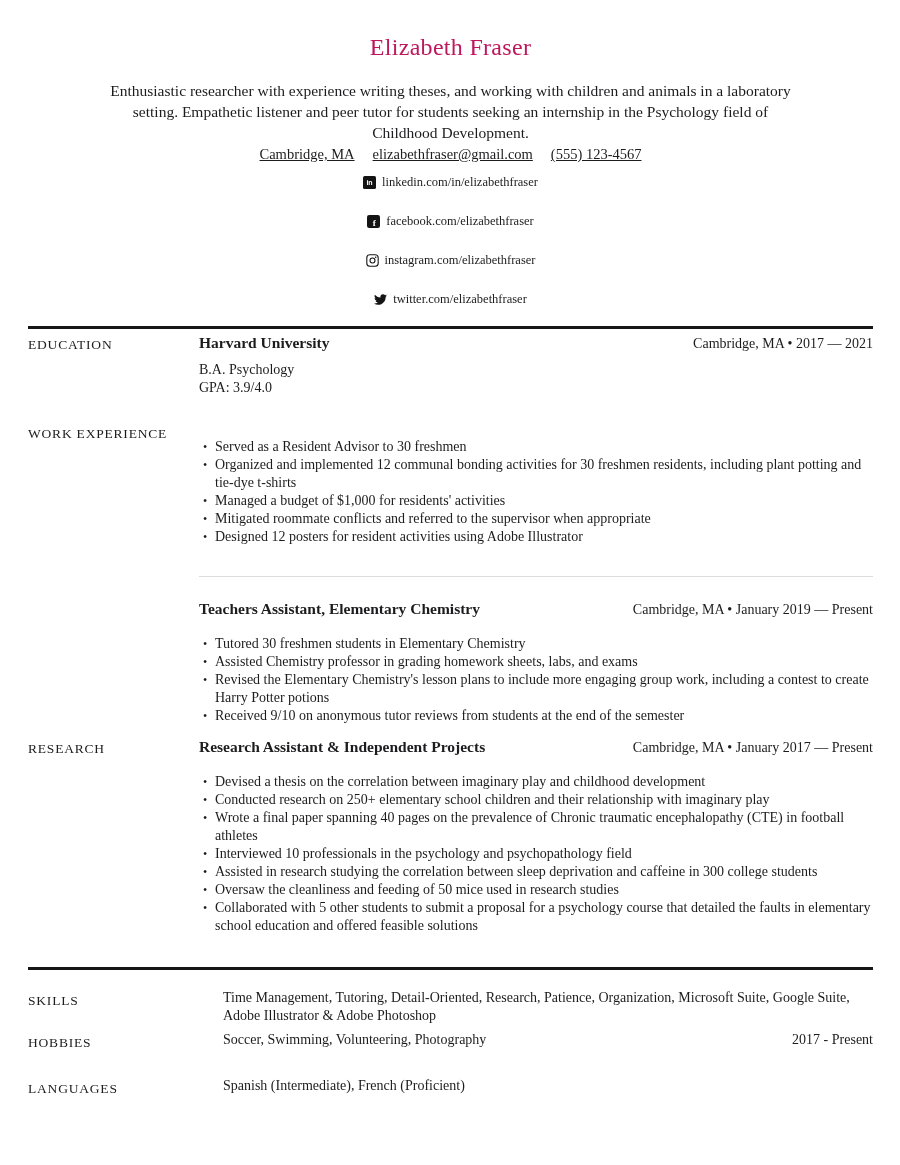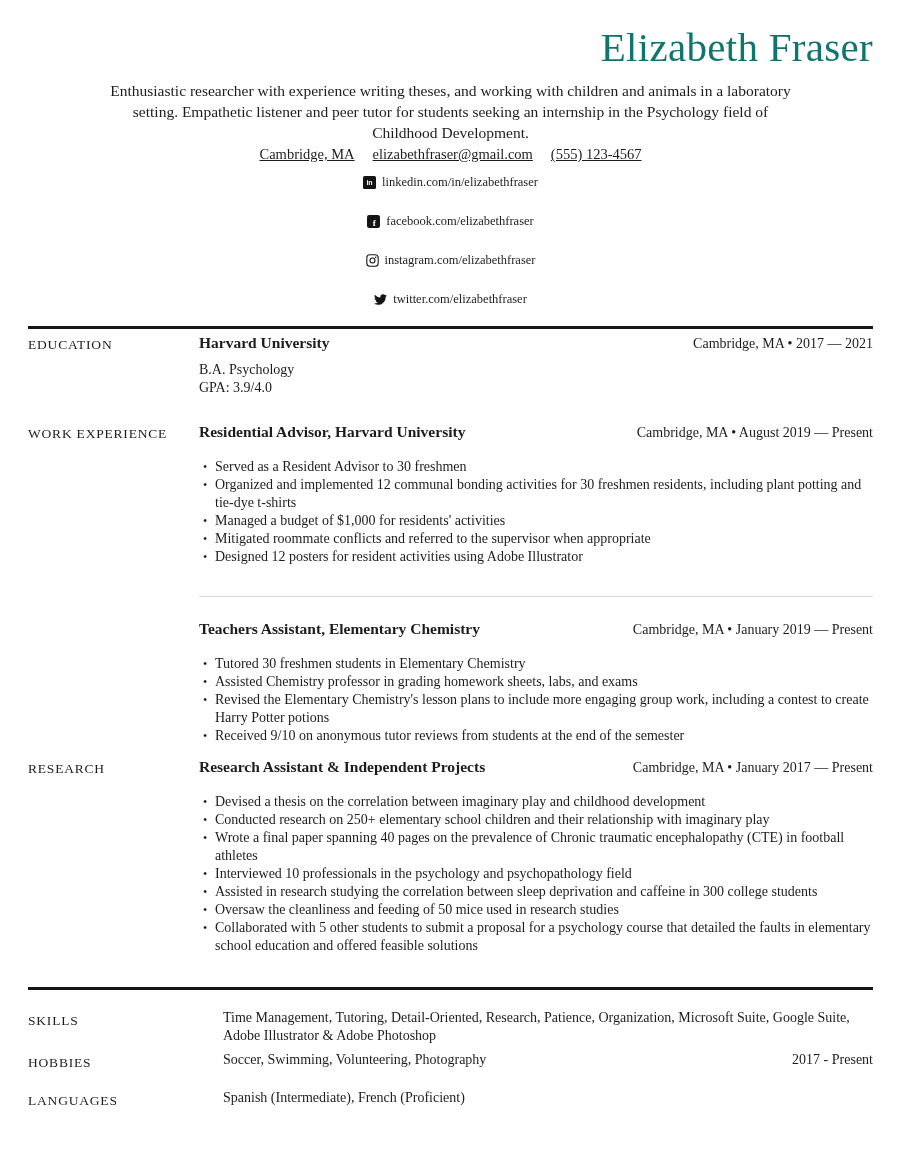--- a/index.html
+++ b/index.html
@@ -7,23 +7,23 @@
     width: 900px; height: 1165px;
     background: #ffffff;
     color: #1c1c1e;
     font-family: "Liberation Serif", serif;
     overflow: hidden;
   }
   .page { box-sizing: border-box; width: 900px; padding: 27px 27px 0 28px; }
 
   
   .name {
-    margin: 0; text-align: right;
-    font-size: 41px; font-weight: 400; line-height: 40px;
-    letter-spacing: 0.3px; color: #0f766e;
+    margin: 0; text-align: center;
+    font-size: 24px; font-weight: 400; line-height: 40px;
+    letter-spacing: 0.3px; color: #be185d;
   }
   .summary {
     margin: 13px auto 0; max-width: 700px;
     text-align: center; font-size: 15.5px; line-height: 21px;
   }
   .contact-row {
     display: flex; justify-content: center; gap: 18px;
     margin-top: 2px; font-size: 14.5px; line-height: 18px; text-decoration: underline;
   }
   .social-row {
@@ -66,21 +66,21 @@
   }
 
   .job-divider { border: none; border-top: 1px solid #dcdcdc; margin: 30px 0 0 0; }
   .job-second { margin-top: 22px; }
 
   
   .footer-rule { margin-top: 32px; }
   .footer-row { display: grid; grid-template-columns: 171px 1fr; gap: 24px; }
   .row-skills { margin-top: 19px; }
   .row-hobbies { margin-top: 6px; }
-  .row-languages { margin-top: 16px; }
+  .row-languages { margin-top: 24px; }
   .footer-text { margin: 0; font-size: 14px; line-height: 18px; }
   .footer-split { display: flex; justify-content: space-between; align-items: baseline; }
 </style>
 </head>
 <body>
 
 <div class="page">
 
   <header>
     <h1 class="name">Elizabeth Fraser</h1>
@@ -136,24 +136,20 @@
       <p class="edu-line edu-degree">B.A. Psychology</p>
       <p class="edu-line">GPA: 3.9/4.0</p>
     </div>
   </section>
 
   <section class="section sec-work">
     <div class="section-label">WORK EXPERIENCE</div>
     <div>
 
       <div>
-        <div class="entry-header">
-          <h3 class="entry-title">Residential Advisor, Harvard University</h3>
-          <span class="entry-meta">Cambridge, MA • August 2019 — Present</span>
-        </div>
         <ul class="bullets">
           <li>Served as a Resident Advisor to 30 freshmen</li>
           <li>Organized and implemented 12 communal bonding activities for 30 freshmen residents, including plant potting and tie-dye t-shirts</li>
           <li>Managed a budget of $1,000 for residents' activities</li>
           <li>Mitigated roommate conflicts and referred to the supervisor when appropriate</li>
           <li>Designed 12 posters for resident activities using Adobe Illustrator</li>
         </ul>
       </div>
 
       <hr class="job-divider">

